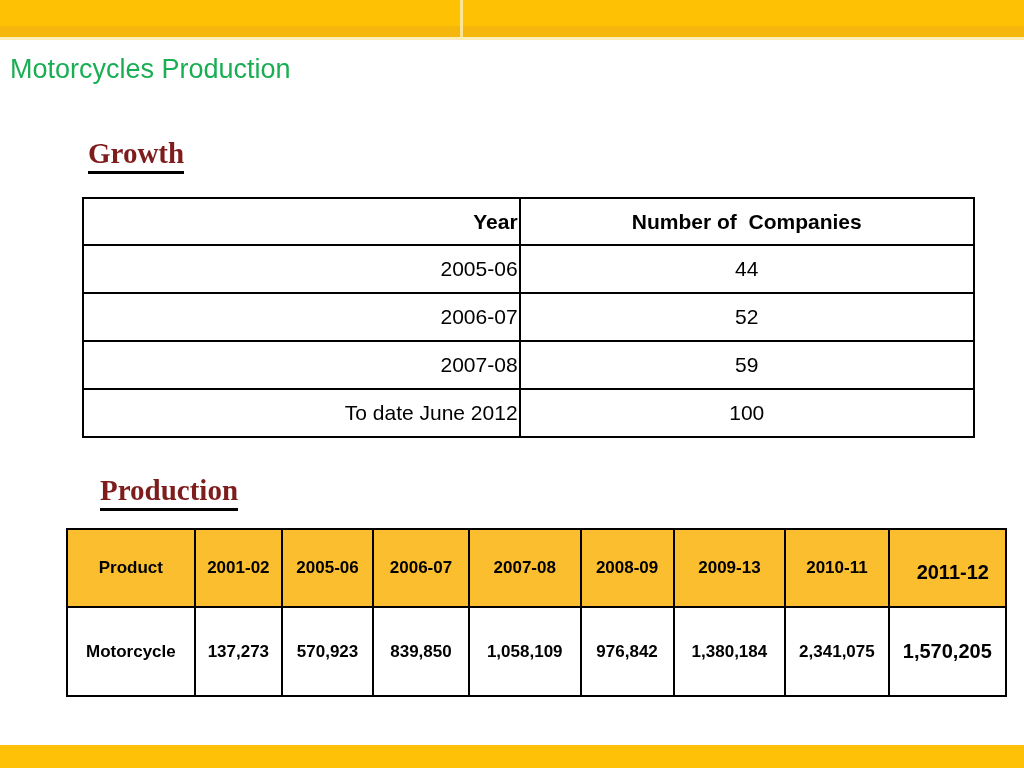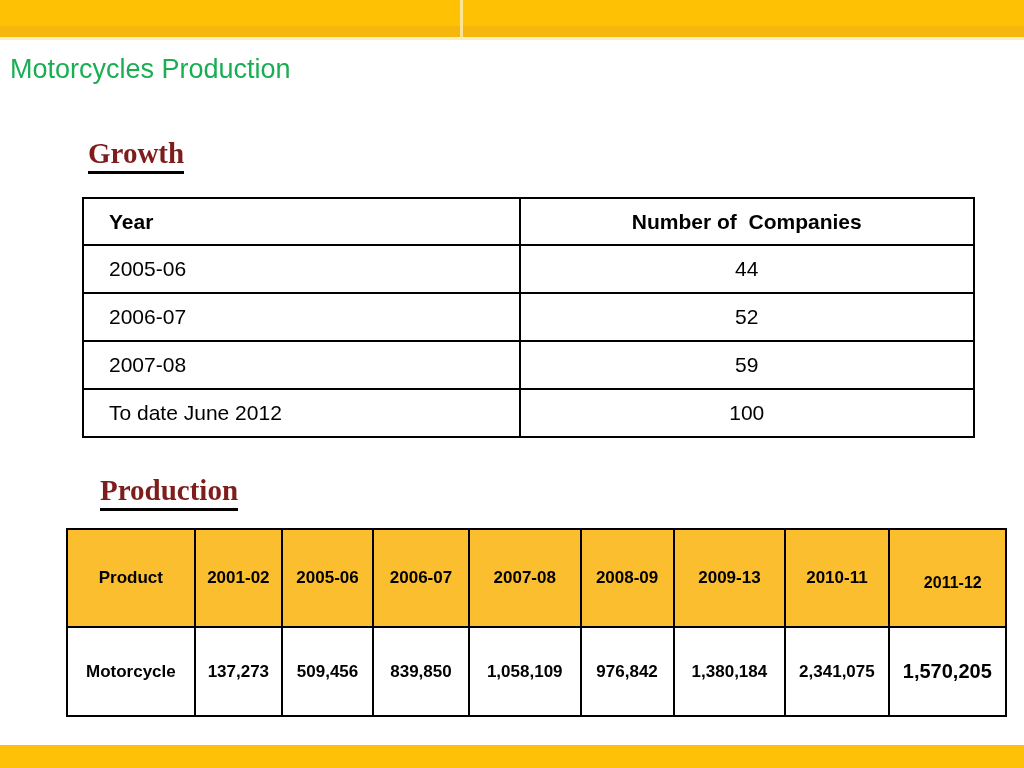--- a/index.html
+++ b/index.html
@@ -83,41 +83,41 @@
   .t1 th, .t1 td {
     border: 2px solid #000;
     font-size: 21px;
     color: #000;
     white-space: pre;
     overflow: hidden;
   }
   .t1 tr { height: 48px; }
   .t1 tr.hdr { height: 47px; }
   .t1 th { font-weight: bold; }
-  .t1 .left { text-align: left; padding-left: 25px; }
+  .t1 .left { text-align: right; padding-left: 9px; }
   .t1 .center { text-align: center; }
   
   .t2 {
     position: absolute;
     left: 66px; top: 528px;
     width: 941px;
   }
   .t2 th, .t2 td {
     border: 2px solid #000;
     font-size: 17px;
     font-weight: bold;
     color: #000;
     text-align: center;
     vertical-align: middle;
     overflow: hidden;
   }
-  .t2 tr.hdr { height: 98px; }
+  .t2 tr.hdr { height: 78px; }
   .t2 tr.data { height: 89px; }
   .t2 tr.hdr th { background: #FBBE2E; }
-  .t2 th.last { font-size: 16px; padding-top: 10px; padding-left: 12px; }
+  .t2 th.last { font-size: 20px; padding-top: 10px; padding-left: 12px; }
   .t2 td.big { font-size: 20px; }
 </style>
 </head>
 <body>
 
 <div class="slide">
 
   <div class="top-bar">
     <div class="top-bar-divider"></div>
   </div>
@@ -183,21 +183,21 @@
       <th>2006-07</th>
       <th>2007-08</th>
       <th>2008-09</th>
       <th>2009-13</th>
       <th>2010-11</th>
       <th class="last">2011-12</th>
     </tr>
     <tr class="data">
       <td>Motorcycle</td>
       <td>137,273</td>
-      <td>509,456</td>
+      <td>570,923</td>
       <td>839,850</td>
       <td>1,058,109</td>
       <td>976,842</td>
       <td>1,380,184</td>
       <td>2,341,075</td>
       <td class="big">1,570,205</td>
     </tr>
   </tbody>
     </table>
 

